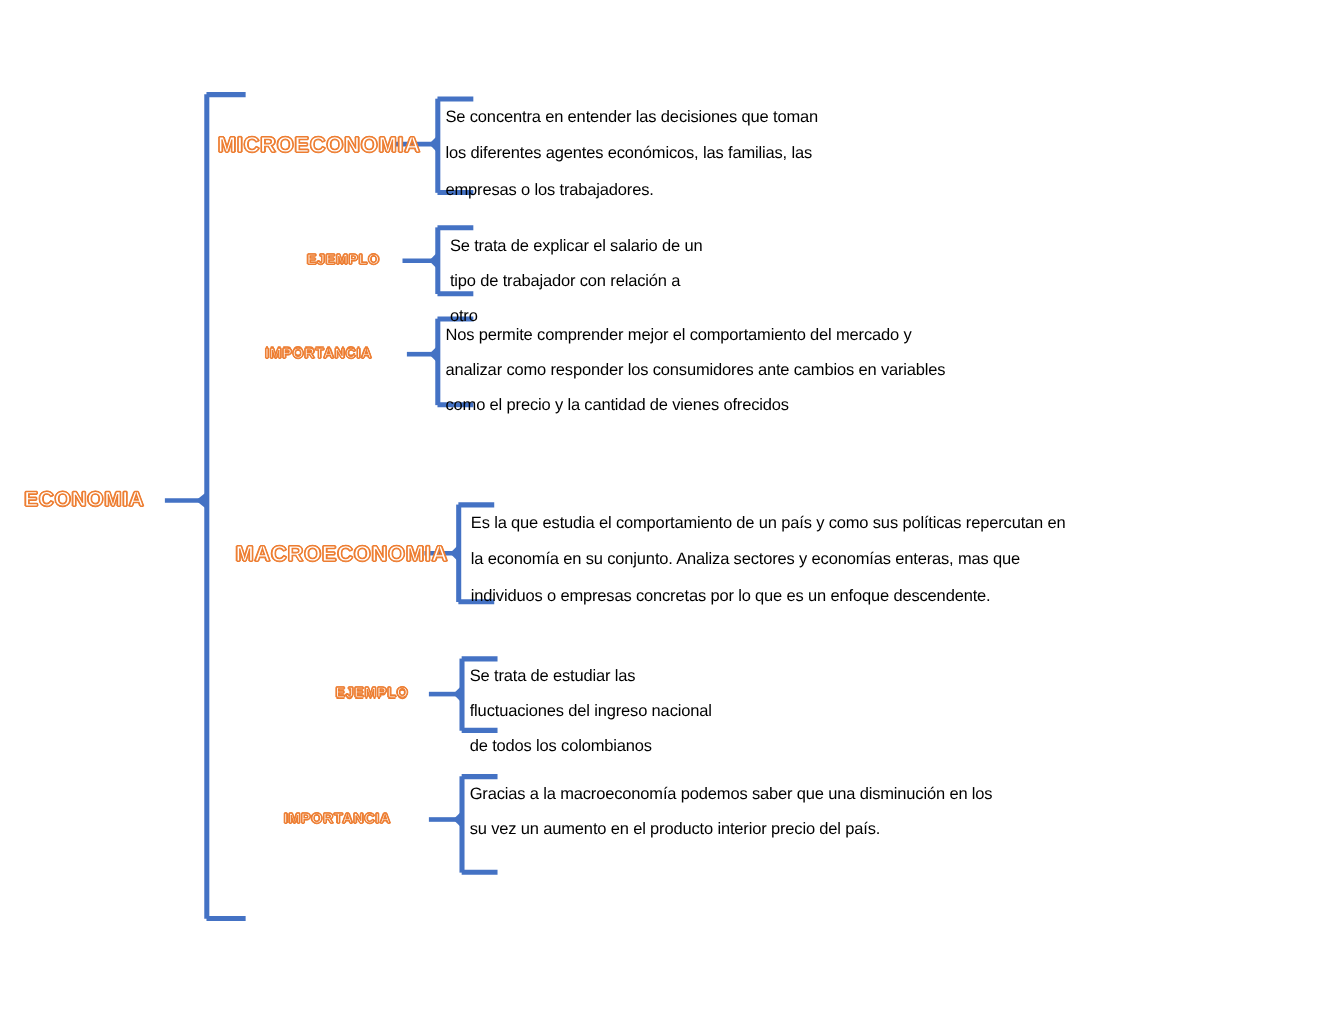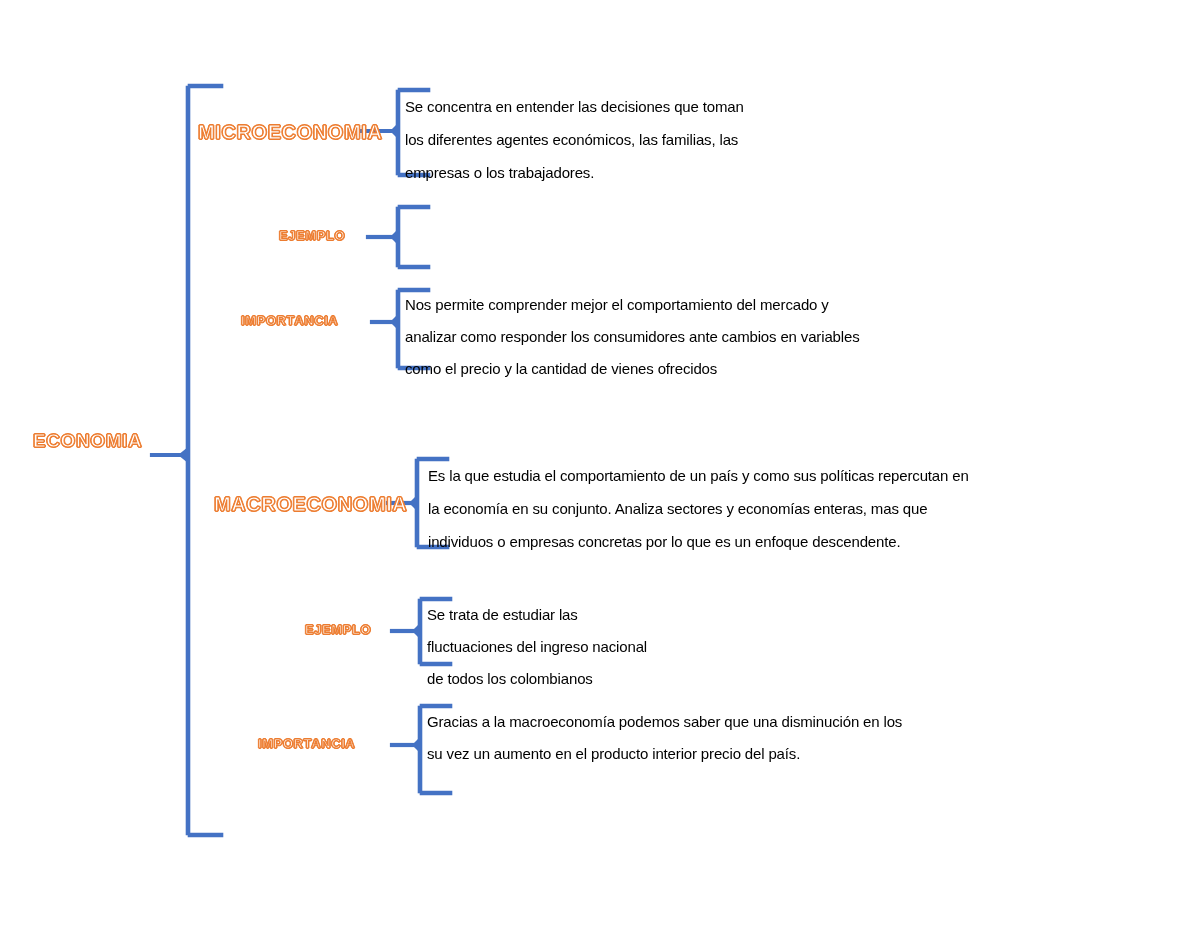--- a/index.html
+++ b/index.html
@@ -109,40 +109,45 @@
       <polygon points="188,447 178,455 188,463"></polygon>
       <polygon points="398,123 390,131 398,139"></polygon>
       <polygon points="398,229 390,237 398,245"></polygon>
       <polygon points="398,314 390,322 398,330"></polygon>
       <polygon points="417,495 409,503 417,511"></polygon>
       <polygon points="420,623 412,631 420,639"></polygon>
       <polygon points="420,737 412,745 420,753"></polygon>
     </g>
   </svg>
 
-  <div class="node-label root" style="left:22px;  top:431px;margin-left:11px;">ECONOMIA</div>
+  <div class="node-label root" style="left:22px;  top:445px;">ECONOMIA</div>
 
   <div class="node-label branch" style="left:198px; top:122px;">MICROECONOMIA</div>
 
   <div class="node-label leaf" style="left:279px; top:229px;">EJEMPLO</div>
 
   <div class="node-label leaf" style="left:241px; top:314px;">IMPORTANCIA</div>
 
   <div class="node-label branch" style="left:214px; top:494px;">MACROECONOMIA</div>
 
   <div class="node-label leaf" style="left:305px; top:623px;">EJEMPLO</div>
 
   <div class="node-label leaf" style="left:258px; top:737px;">IMPORTANCIA</div>
 
   <div class="text-block" style="left:401px; top:88px;">
     <p>Se concentra en entender las decisiones que toman</p>
     <p>los diferentes agentes económicos, las familias, las</p>
     <p>empresas o los trabajadores.</p>
   </div>
 
+  <div class="text-block tight" style="left:405px; top:206px;">
+    <p>Se trata de explicar el salario de un</p>
+    <p>tipo de trabajador con relación a</p>
+    <p>otro</p>
+  </div>
 
   <div class="text-block tight" style="left:401px; top:287px;">
     <p>Nos permite comprender mejor el comportamiento del mercado y</p>
     <p>analizar como responder los consumidores ante cambios en variables</p>
     <p>como el precio y la cantidad de vienes ofrecidos</p>
   </div>
 
   <div class="text-block" style="left:424px; top:457px;">
     <p>Es la que estudia el comportamiento de un país y como sus políticas repercutan en</p>
     <p>la economía en su conjunto. Analiza sectores y economías enteras, mas que</p>

